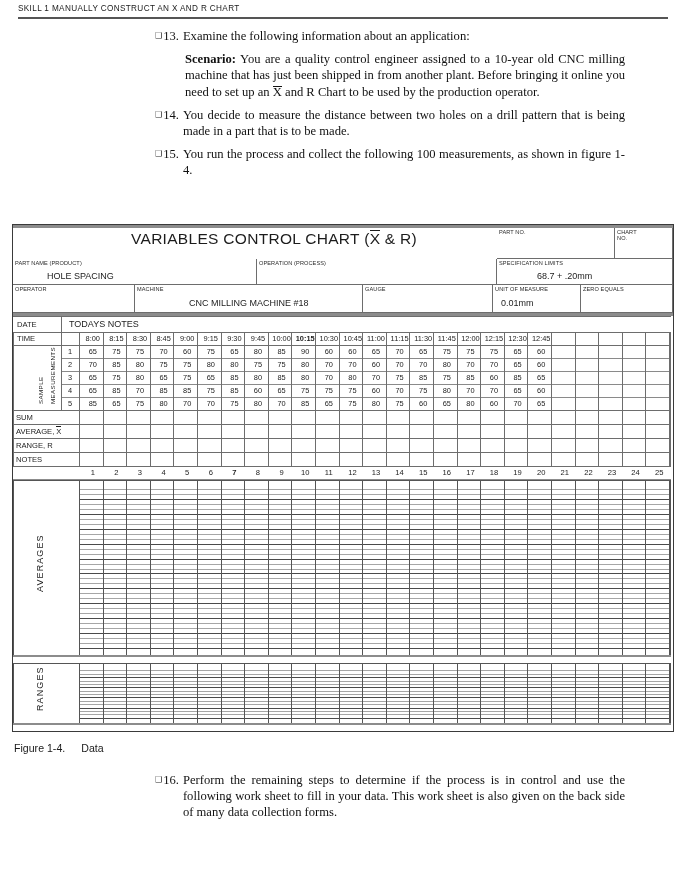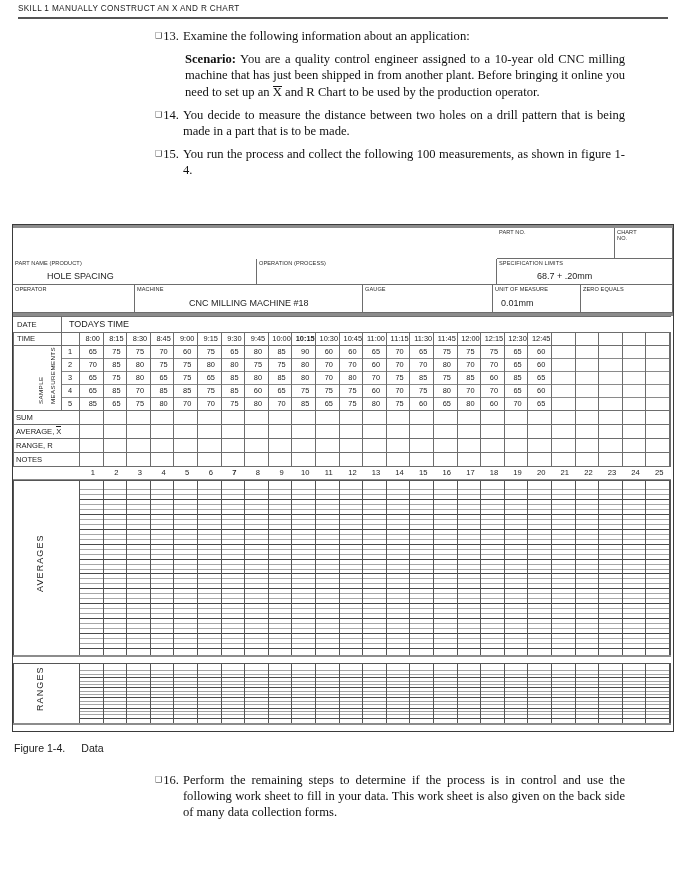--- a/index.html
+++ b/index.html
@@ -81,20 +81,21 @@
     <span class="box">❑</span>
     <span class="num">15.</span>
     <span class="txt">You run the process and collect the following 100 measurements, as shown in figure 1-4.</span>
   </div>
 
 </div>
 
 <div id="form">
   <div class="tbar"></div>
 
+  <div class="formtitle"><span>VARIABLES CONTROL CHART (</span><span class="ttl-ovl">X</span><span> &amp; R)</span></div>
 
   <div id="headerfields">
       <div class="cell" style="left:484px;top:3px;width:118px;height:31px;">
         <div class="lbl" style="white-space: pre;">PART NO.</div>
       </div>
       <div class="cell" style="left:602px;top:3px;width:58px;height:31px;">
         <div class="lbl" style="white-space: pre;">CHART
 NO.</div>
       </div>
       <div class="cell" style="left:0px;top:34px;width:244px;height:26px;">
@@ -125,21 +126,21 @@
       <div class="cell" style="left:568px;top:60px;width:92px;height:28px;">
         <div class="lbl" style="white-space: pre;">ZERO EQUALS</div>
       </div>
       <div style="position:absolute;left:0;top:88px;width:660px;height:3px;background:#8c8c8c;"></div>
     </div>
 
   <div id="grid">
       <div class="gl" style="left:0px;top:91px;width:658px;height:1px;background:#6d6d6d;"></div>
       <div class="rlab" style="left:4px;top:95px;width:46px;">DATE</div>
       <div class="gl" style="left:48px;top:91px;width:1px;height:16px;background:#6d6d6d;"></div>
-      <div class="rlab" style="left:56px;top:94px;font-size:9px;">TODAYS TIME</div>
+      <div class="rlab" style="left:56px;top:94px;font-size:9px;">TODAYS NOTES</div>
       <div class="gl" style="left:0px;top:107px;width:658px;height:1px;background:#6d6d6d;"></div>
       <div class="rlab" style="left:4px;top:109px;width:46px;">TIME</div>
       <div class="gtxt" style="left:68px;top:109px;width:23.6px;">8:00</div>
       <div class="gtxt" style="left:91.6px;top:109px;width:23.6px;">8:15</div>
       <div class="gtxt" style="left:115.2px;top:109px;width:23.6px;">8:30</div>
       <div class="gtxt" style="left:138.8px;top:109px;width:23.6px;">8:45</div>
       <div class="gtxt" style="left:162.4px;top:109px;width:23.6px;">9:00</div>
       <div class="gtxt" style="left:186px;top:109px;width:23.6px;">9:15</div>
       <div class="gtxt" style="left:209.60000000000002px;top:109px;width:23.6px;">9:30</div>
       <div class="gtxt" style="left:233.20000000000002px;top:109px;width:23.6px;">9:45</div>

